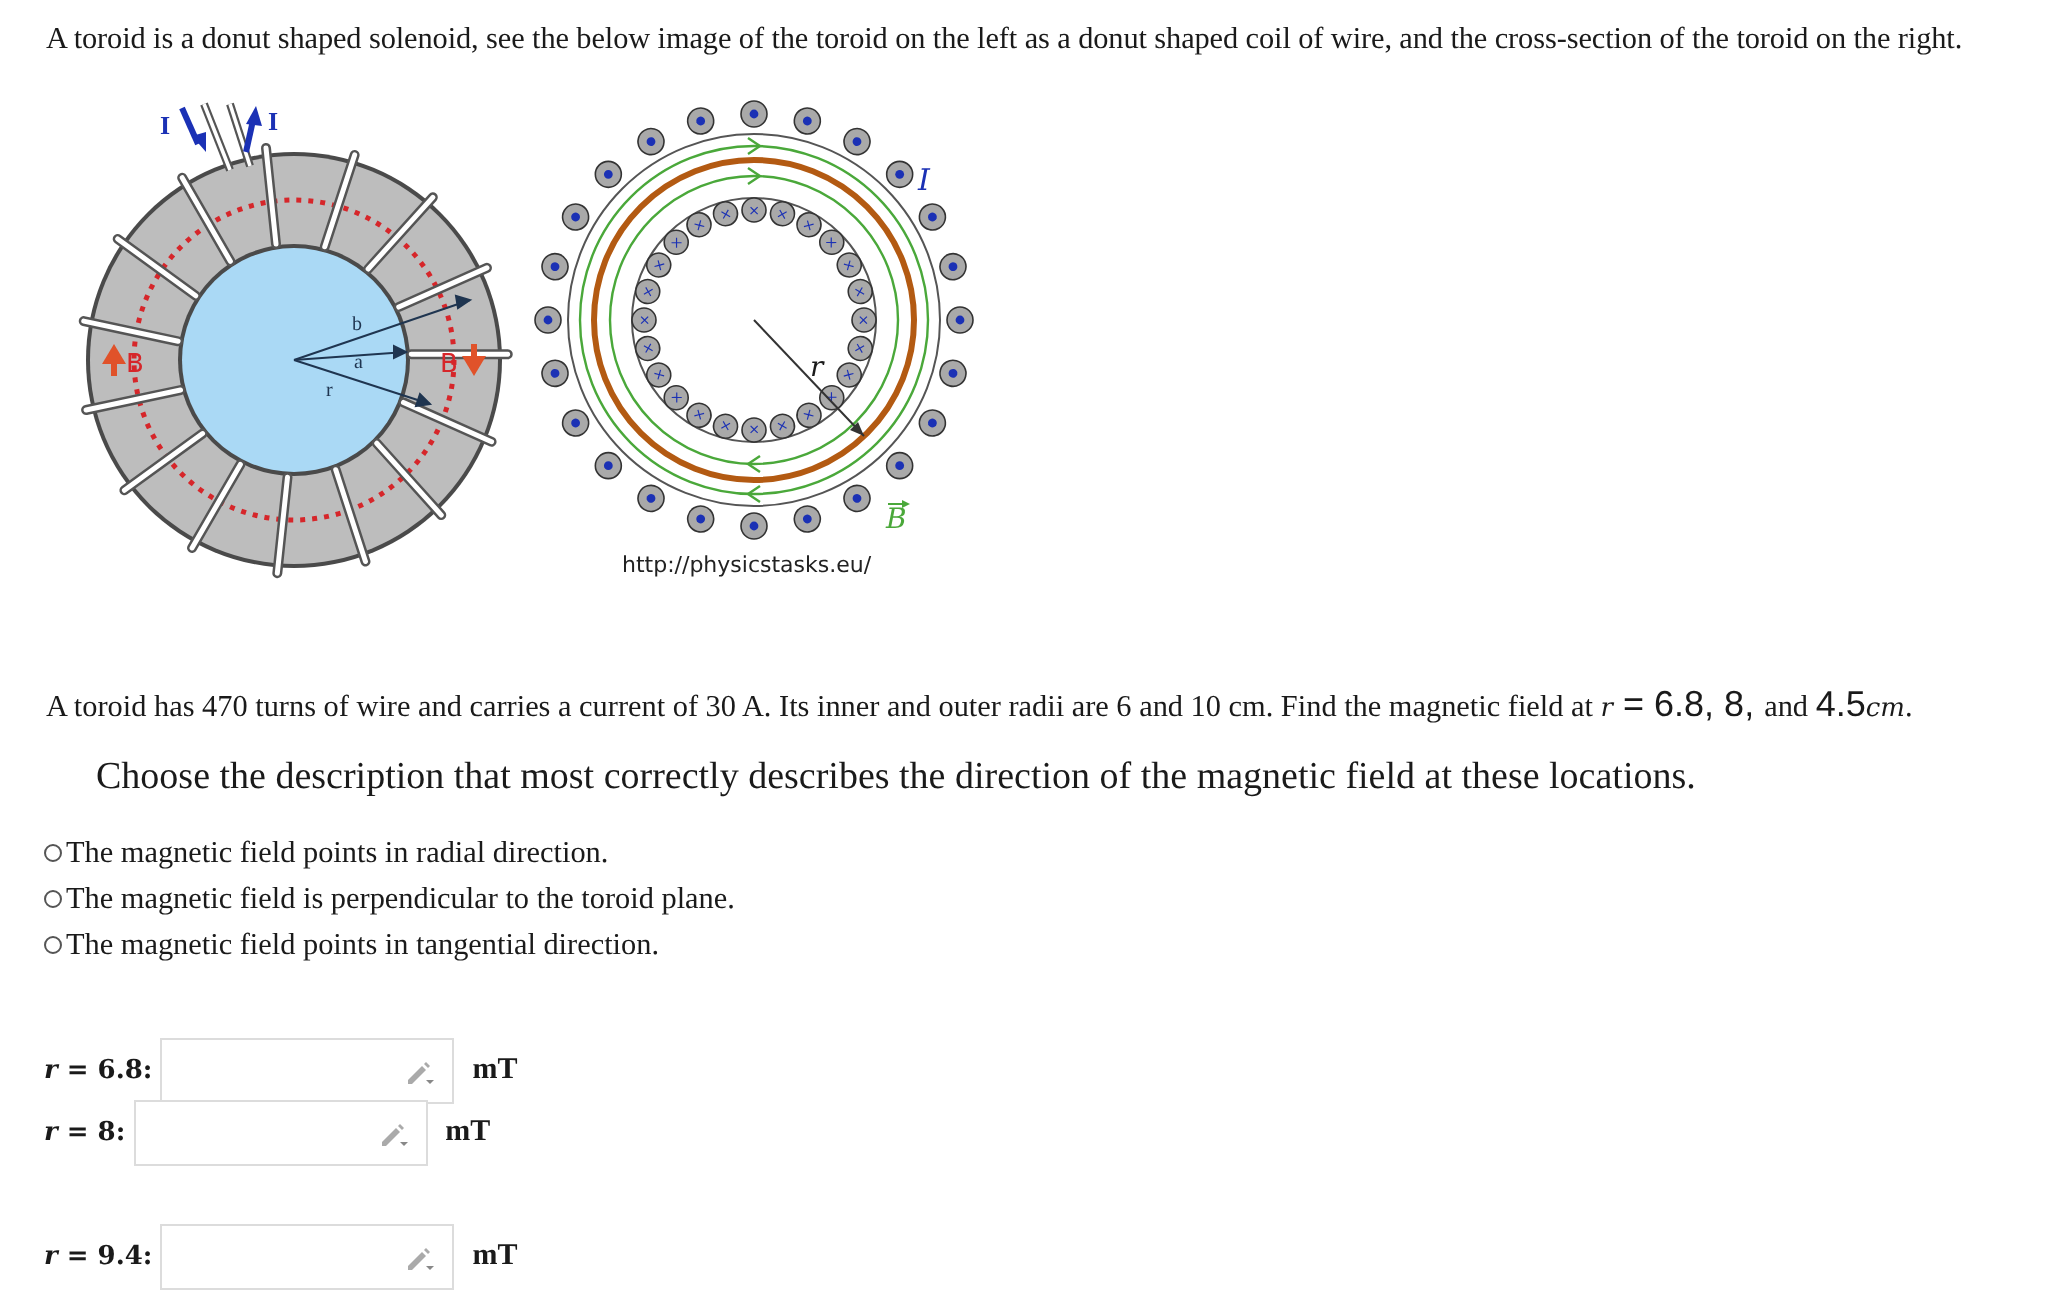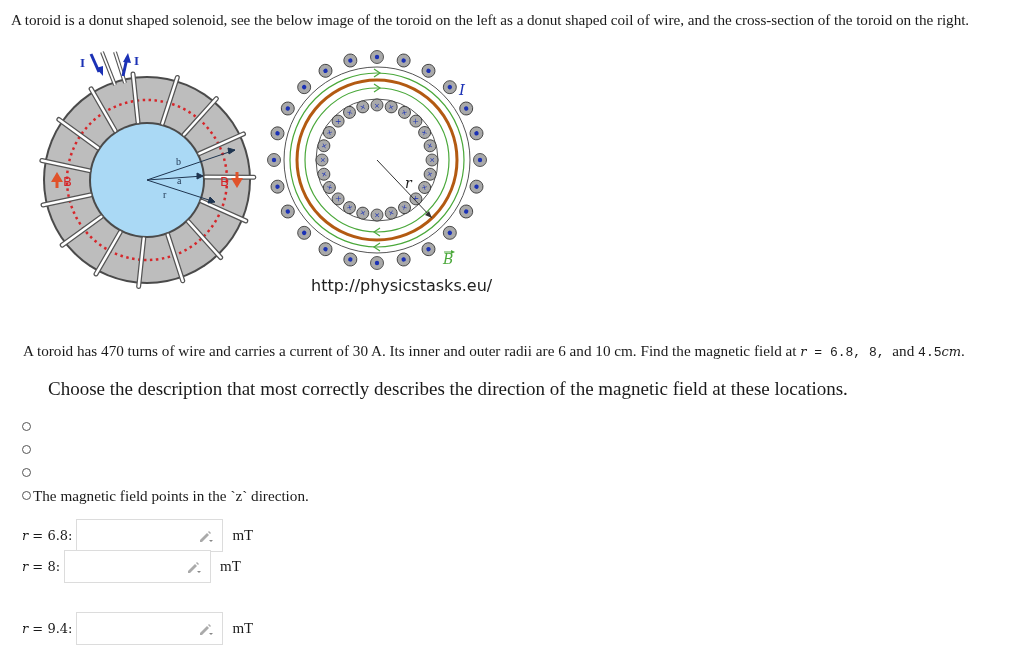--- a/index.html
+++ b/index.html
@@ -1,34 +1,34 @@
 <!DOCTYPE html>
 <html><head>
 <meta charset="utf-8">
 <style>
   html, body { margin:0; padding:0; background:#ffffff; }
   body { width:1024px; height:656px; position:relative; overflow:hidden;
          font-family:"DejaVu Serif", "Liberation Serif", serif; color:#1a1a1a; }
   .txt { position:absolute; white-space:nowrap; font-family:"Liberation Serif", serif; }
-  .intro { left:11px; top:11px; font-size:15.2px; letter-spacing:-0.05px; }
+  .intro { left:23px; top:11px; font-size:15.2px; letter-spacing:-0.05px; }
   .problem { left:23px; top:342px; font-size:15.2px; }
   .choose { left:23px; top:378px; font-size:19px;margin-left:25px; }
   .math { font-style:italic; font-family:"DejaVu Serif", serif; font-size:13px; }
-  .mnum { font-family:Liberation Mono, monospace; font-size:13px;margin-top:25px; }
+  .mnum { font-family:Liberation Sans, sans-serif; font-size:18px;margin-top:25px; }
   .figure { position:absolute; left:30px; top:50px; width:470px; height:250px; }
   .options { position:absolute; left:22px; top:415px; }
   .opt { display:flex; align-items:center; height:23px; font-size:15.2px; font-family:"Liberation Serif", serif; cursor:pointer; }
   .radio { width:9px; height:9px; border:1px solid #555; border-radius:50%; margin-right:2px; display:inline-block; box-sizing:border-box; }
   .ans-row { position:absolute; display:flex; align-items:center; }
-  .ans-label { font-family:"DejaVu Serif", serif; font-size:13px; margin-right:4px; }
+  .ans-label { font-family:"DejaVu Serif", serif; font-size:13px; margin-right:4px;font-weight:bold; }
   .ans-label i { font-style:italic; }
   .ans-box { position:relative; width:147px; height:33px; border:1px solid #dcdcdc; box-sizing:border-box; background:#fff; }
   .ans-box input { border:none; outline:none; width:110px; height:29px; margin:1px 4px; font-size:14px; background:transparent; }
   .pencil { position:absolute; right:8px; top:9px; width:16px; height:14px; }
-  .unit { margin-left:9px; font-size:15px; font-family:"Liberation Serif", serif; }
+  .unit { margin-left:9px; font-size:15px; font-family:"Liberation Serif", serif;font-weight:bold; }
 </style>
 </head>
 <body>
 
 <div class="txt intro">A toroid is a donut shaped solenoid, see the below image of the toroid on the left as a donut shaped coil of wire, and the cross-section of the toroid on the right.</div>
 
 <div class="figure">
   <svg width="470" height="250" viewBox="0 0 470 250">
 
     <g transform="translate(117,130)">
@@ -321,42 +321,41 @@
 
       <line x1="0" y1="0" x2="55" y2="58" stroke="#333" stroke-width="1"></line>
       <polygon points="55,58 48,55 52,51" fill="#333"></polygon>
       <text x="28" y="28" font-size="14" font-style="italic" fill="#1a1a1a" font-family="DejaVu Serif, serif">r</text>
       <text x="82" y="-65" font-size="15" font-style="italic" fill="#1b31b5" font-family="DejaVu Serif, serif">I</text>
       <text x="66" y="104" font-size="14" font-style="italic" fill="#4aa83a" font-family="DejaVu Serif, serif">B</text>
       <line x1="67" y1="92" x2="76" y2="92" stroke="#4aa83a" stroke-width="1"></line>
       <polygon points="78,92 74,90 74,94" fill="#4aa83a"></polygon>
     </g>
   </svg>
-  <div class="txt" style="left:281px;top:226px;font-size:16px;font-family:'DejaVu Sans',sans-serif;color:#222;">http://physicstasks.eu/</div>
+  <div class="txt" style="left:281px;top:226px;font-size:11px;font-family:'DejaVu Sans',sans-serif;color:#222;">http://physicstasks.eu/</div>
 </div>
 
 <div class="txt problem">
   <span>A toroid has 470 turns of wire and carries a current of 30 A. Its inner and outer radii are 6 and 10 cm. Find the magnetic field at </span><span class="math">r</span><span class="mnum"> = 6.8, 8, </span><span>and </span><span class="mnum">4.5</span><span class="math">cm</span><span>.</span>
 </div>
 
 <div class="txt choose">Choose the description that most correctly describes the direction of the magnetic field at these locations.</div>
 
 <div class="options">
   <label class="opt">
       <span class="radio"></span>
+      <span>The magnetic field points in radial direction.</span>
     </label>
   <label class="opt">
       <span class="radio"></span>
+      <span>The magnetic field is perpendicular to the toroid plane.</span>
     </label>
   <label class="opt">
       <span class="radio"></span>
-    </label>
-  <label class="opt">
-      <span class="radio"></span>
-      <span>The magnetic field points in the `z` direction.</span>
+      <span>The magnetic field points in tangential direction.</span>
     </label>
 </div>
 
 <div class="ans-row" style="left:22px;top:519px;">
   <span class="ans-label"><i>r</i><span> = 6.8:</span></span>
   <div class="ans-box">
     <input type="text" value="" style="">
     <svg class="pencil" viewBox="0 0 16 14">
         <path d="M2,11 L9,4 L11,6 L4,13 L2,13 Z" fill="#aaa"></path>
         <path d="M10,3 L11,2 L13,4 L12,5 Z" fill="#aaa"></path>

